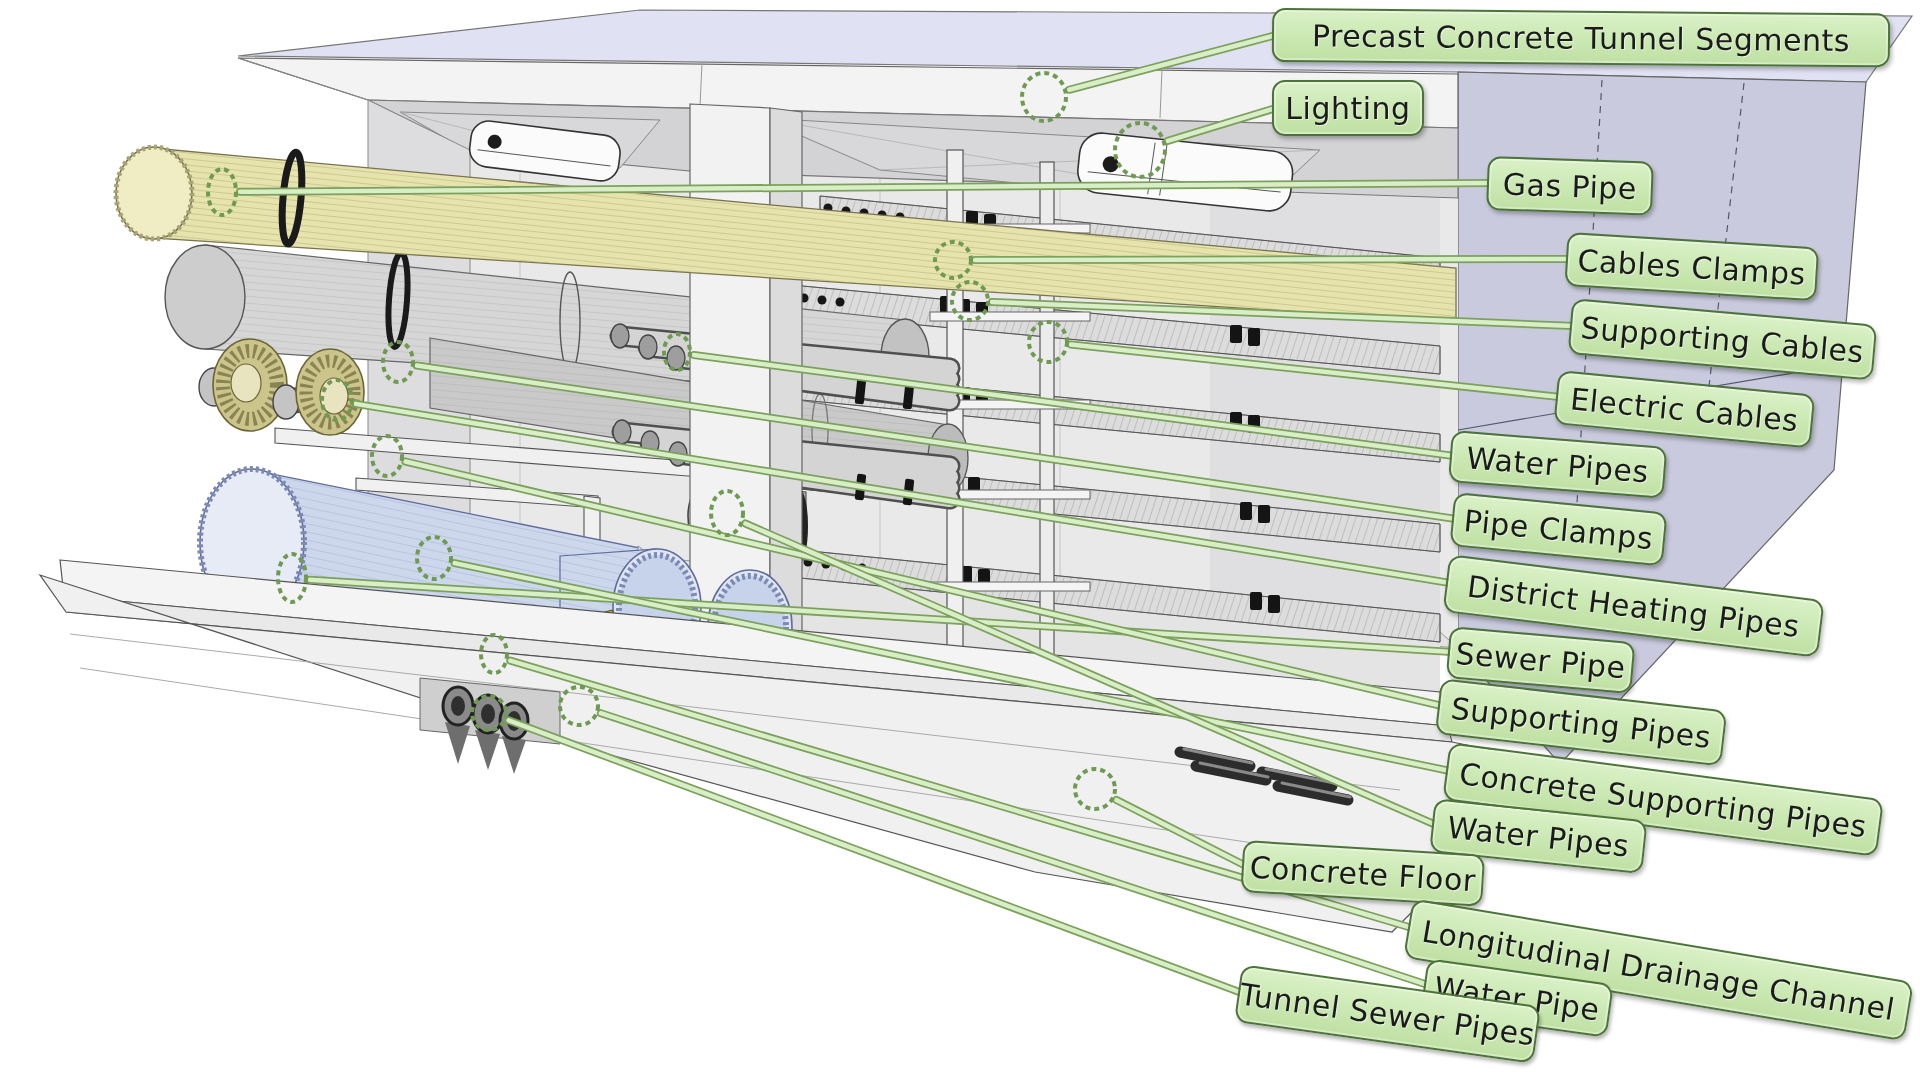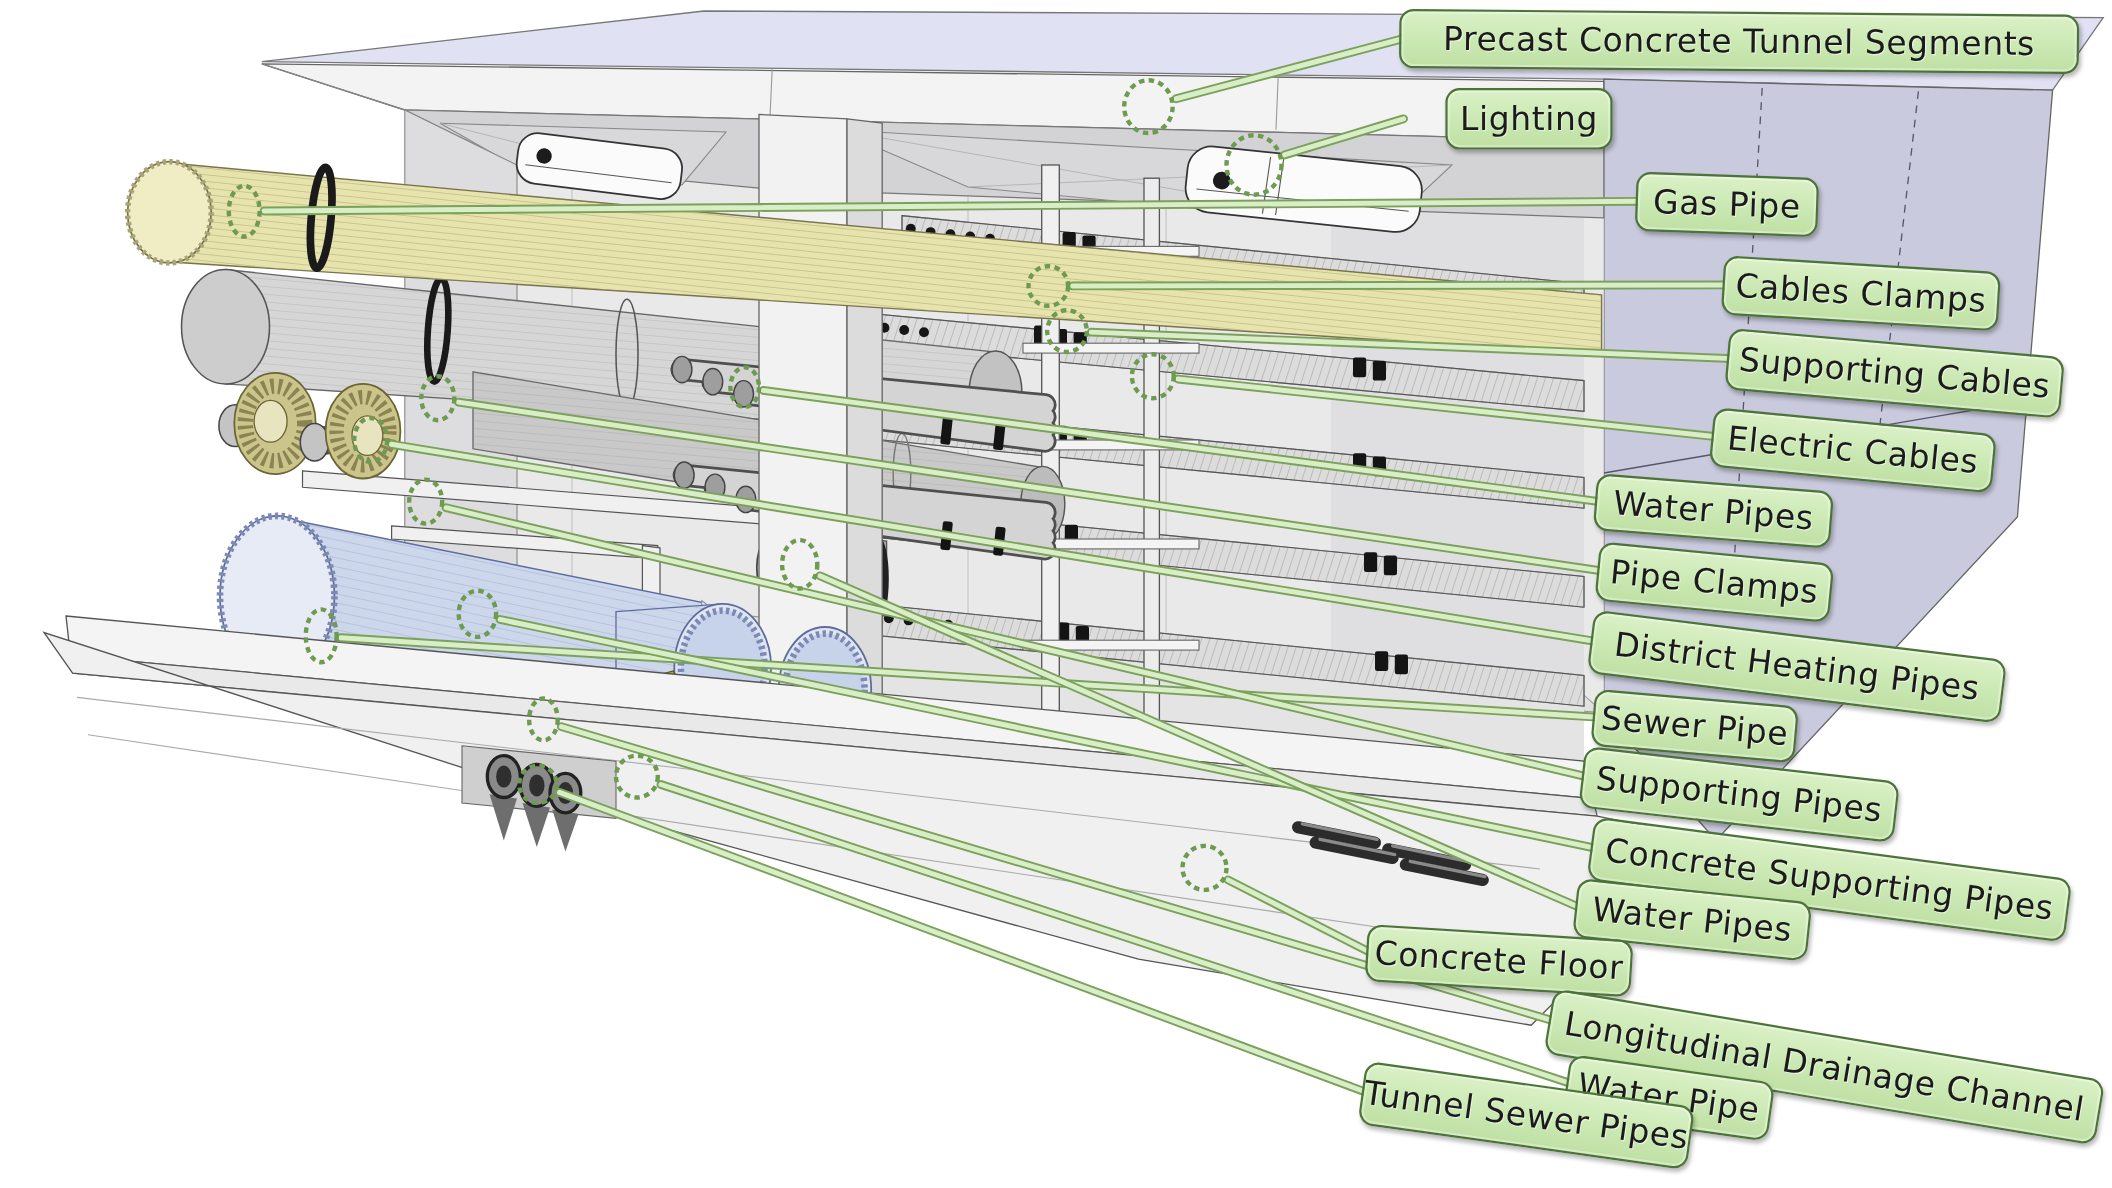--- a/index.html
+++ b/index.html
@@ -421,21 +421,21 @@
       <line x1="600.8504031049006" y1="713.1805211616811" x2="1428" y2="985" class="leader-outer"></line>
       <line x1="600.8504031049006" y1="713.1805211616811" x2="1428" y2="985" class="leader-inner"></line>
       <ellipse cx="579" cy="706" rx="19" ry="19" class="target-ring"></ellipse>
       <line x1="508.6832479054205" y1="720.3191360073276" x2="1242" y2="993" class="leader-outer"></line>
       <line x1="508.6832479054205" y1="720.3191360073276" x2="1242" y2="993" class="leader-inner"></line>
       <ellipse cx="489" cy="713" rx="17" ry="17" class="target-ring"></ellipse>
     </svg>
 
 <div id="labels">
       <div class="label" style="left: 1272px; top: 8px; width: 618px; height: 54px; transform: rotate(0.5deg);">Precast Concrete Tunnel Segments</div>
-      <div class="label" style="left: 1272px; top: 80px; width: 152px; height: 56px; transform: rotate(0deg); margin-left: 42px;">Lighting</div>
+      <div class="label" style="left: 1272px; top: 80px; width: 152px; height: 56px; transform: rotate(0deg);">Lighting</div>
       <div class="label" style="left: 1487px; top: 156px; width: 166px; height: 54px; transform: rotate(2deg);">Gas Pipe</div>
       <div class="label" style="left: 1566px; top: 232px; width: 252px; height: 54px; transform: rotate(3.5deg);">Cables Clamps</div>
       <div class="label" style="left: 1570px; top: 298px; width: 306px; height: 56px; transform: rotate(5deg);">Supporting Cables</div>
       <div class="label" style="left: 1556px; top: 370px; width: 258px; height: 54px; transform: rotate(5.5deg);">Electric Cables</div>
       <div class="label" style="left: 1450px; top: 430px; width: 216px; height: 52px; transform: rotate(4.5deg);">Water Pipes</div>
       <div class="label" style="left: 1452px; top: 492px; width: 214px; height: 54px; transform: rotate(5.5deg);">Pipe Clamps</div>
       <div class="label" style="left: 1446px; top: 554px; width: 378px; height: 58px; transform: rotate(7deg);">District Heating Pipes</div>
       <div class="label" style="left: 1448px; top: 626px; width: 186px; height: 52px; transform: rotate(5deg);">Sewer Pipe</div>
       <div class="label" style="left: 1438px; top: 678px; width: 288px; height: 56px; transform: rotate(6.5deg);">Supporting Pipes</div>
       <div class="label" style="left: 1446px; top: 742px; width: 438px; height: 58px; transform: rotate(7.5deg);">Concrete Supporting Pipes</div>

